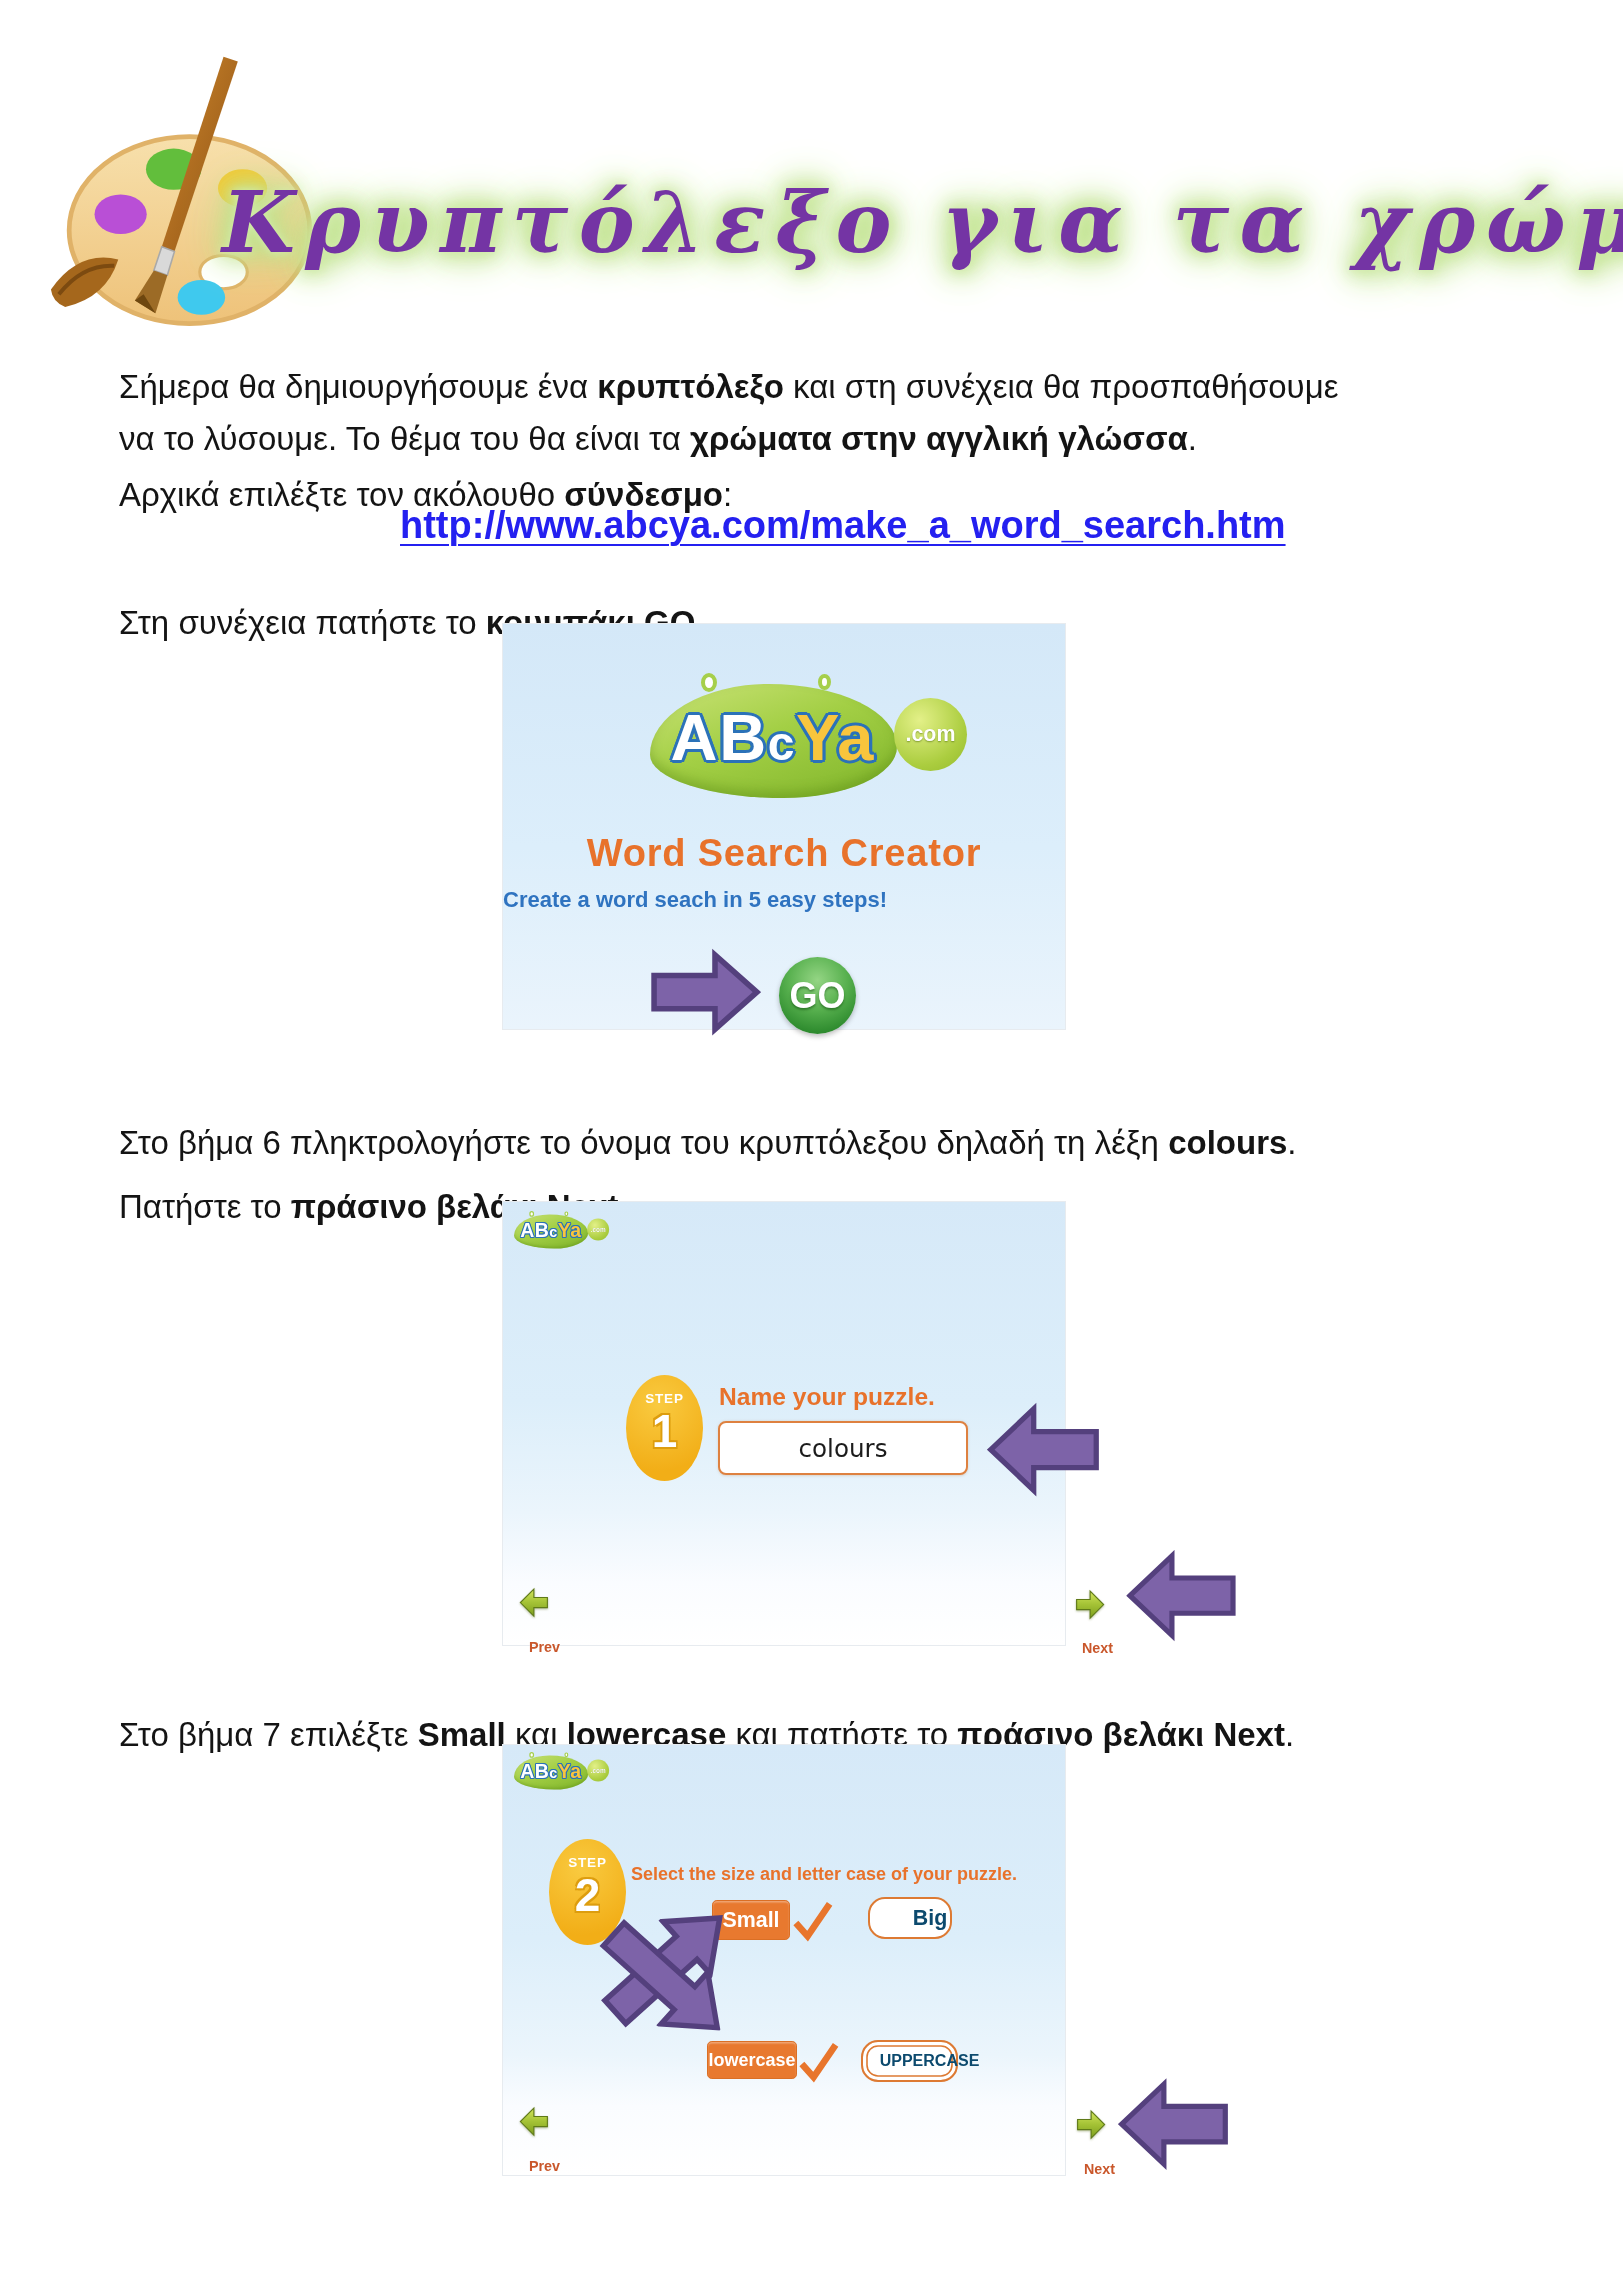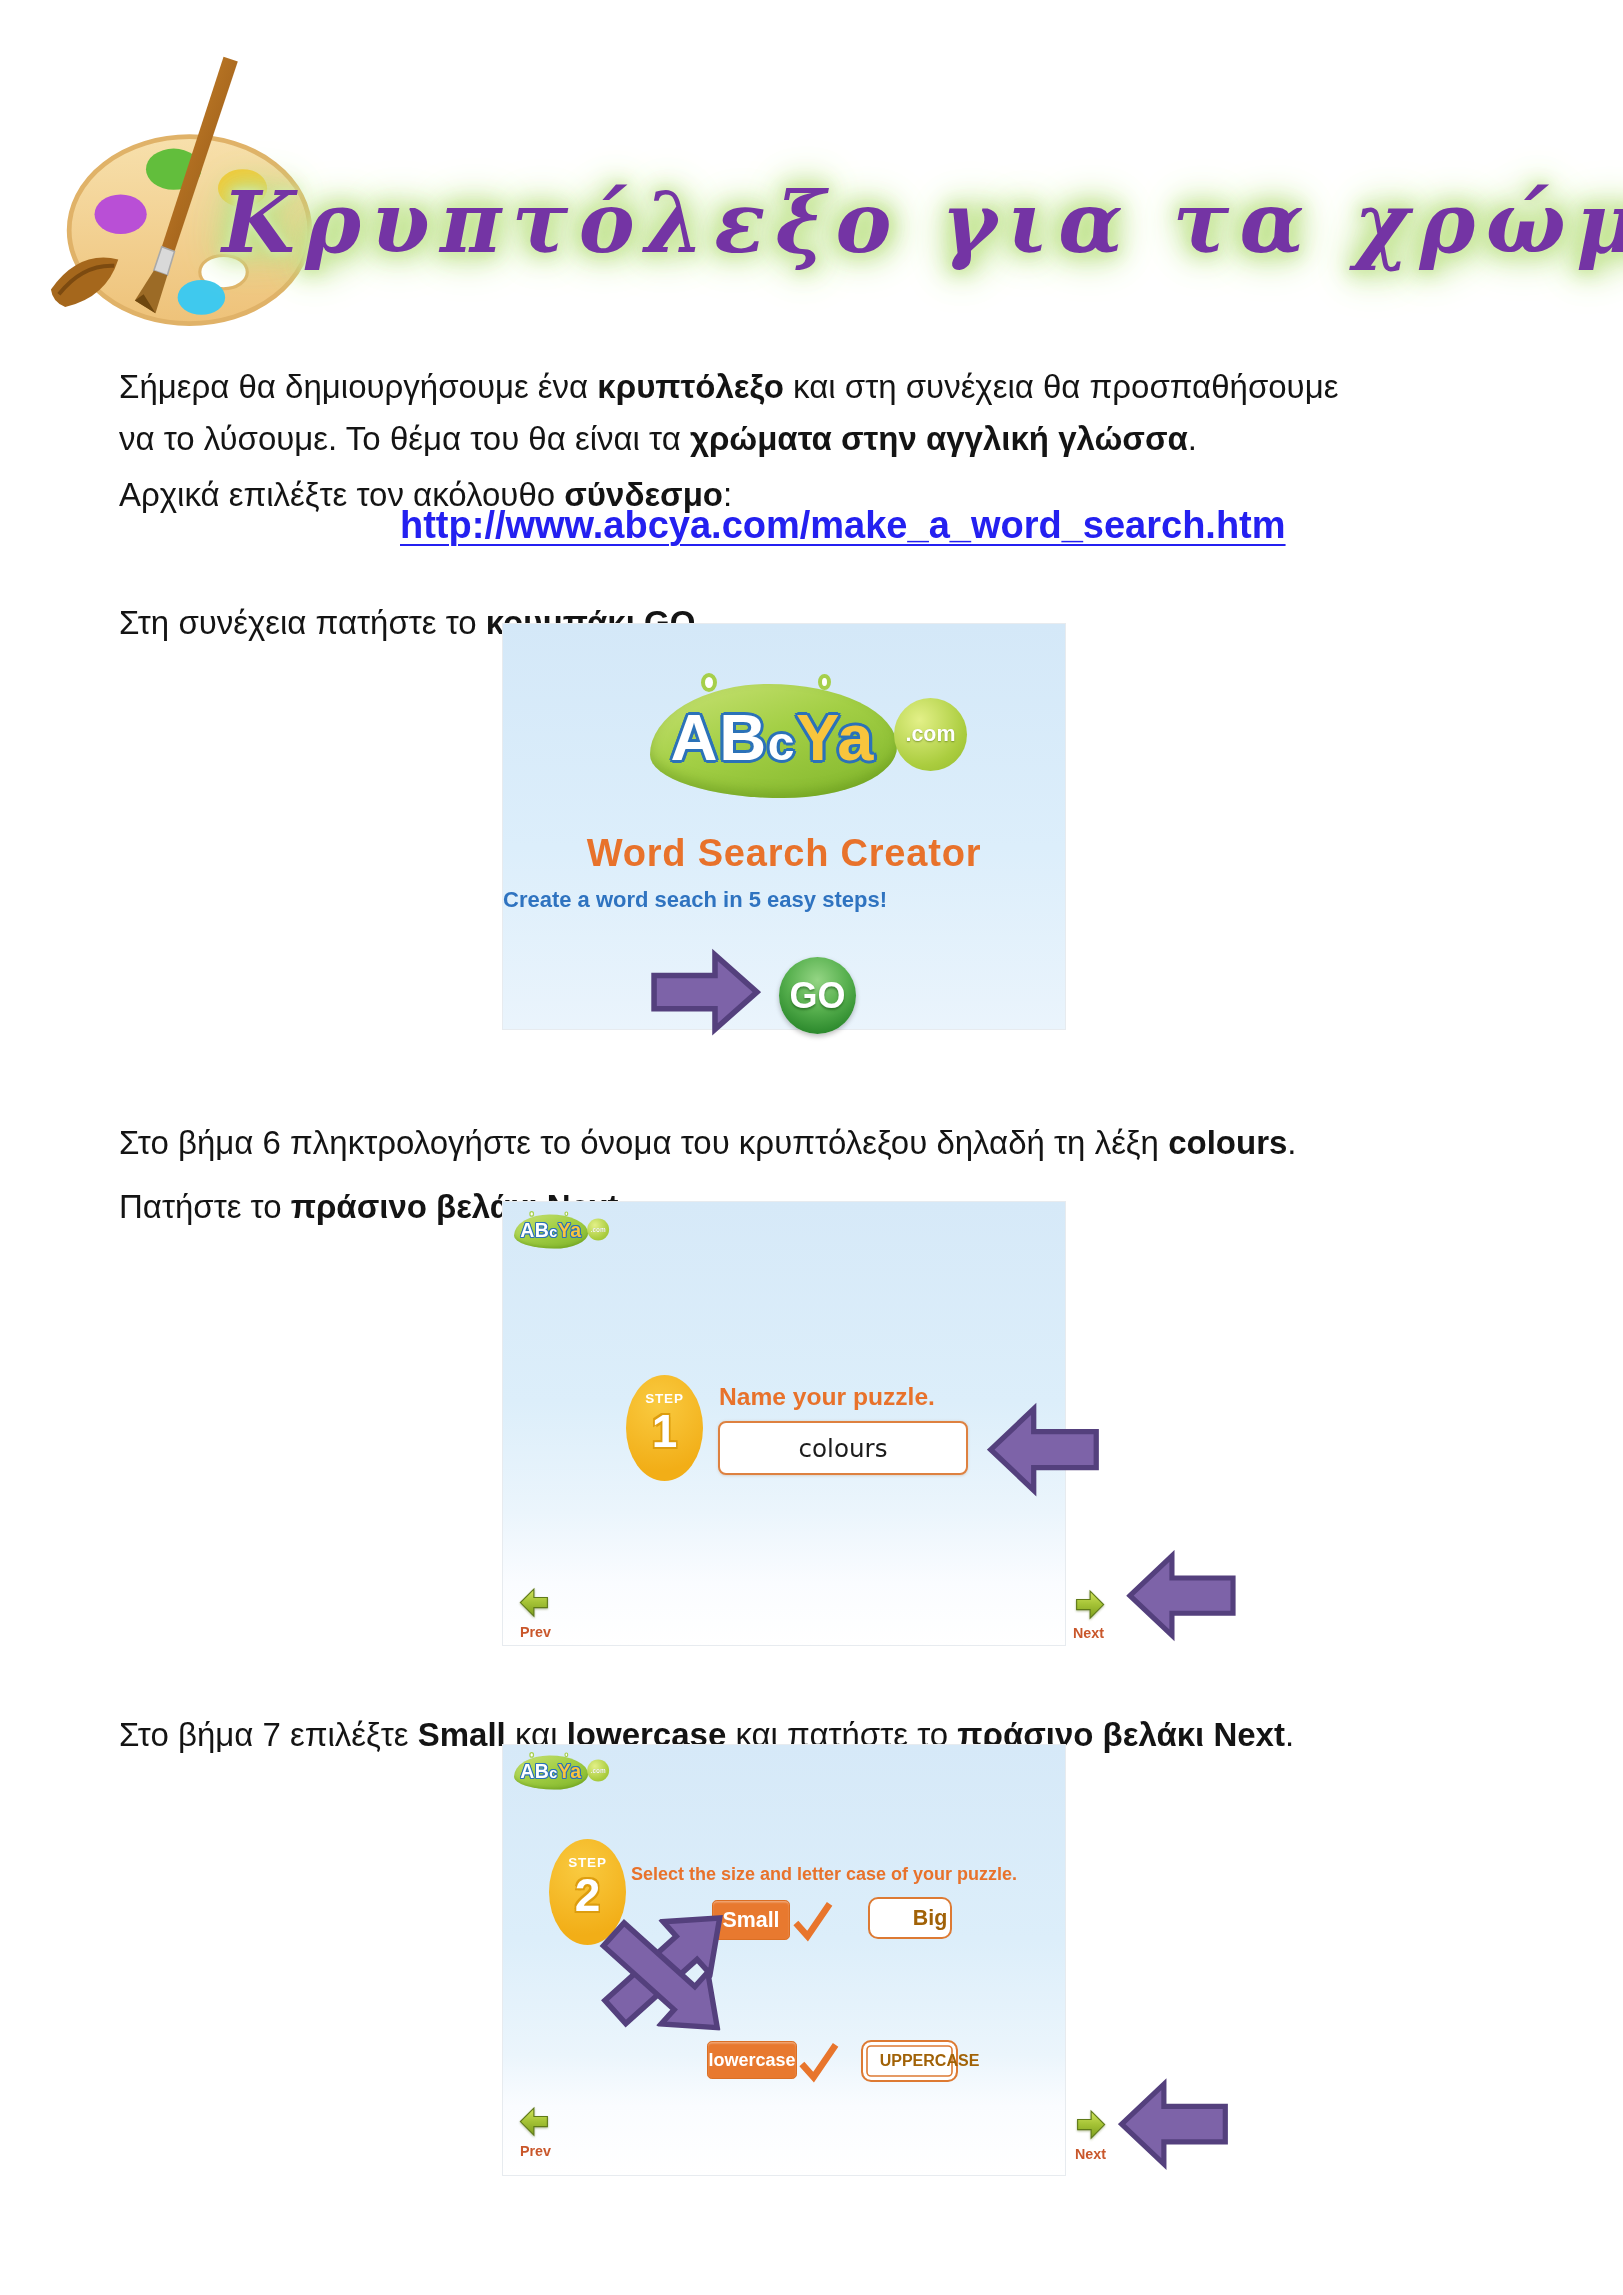--- a/index.html
+++ b/index.html
@@ -66,35 +66,35 @@
 
   
   .s2-step{left:123px;top:173px;}
   .s2-prompt{position:absolute;left:216px;top:181px;color:#e8722b;font-weight:700;font-size:24.6px;}
   .s2-input{position:absolute;left:215px;top:219px;width:250px;height:54px;background:#fff;
       border:2.4px solid #de8140;border-radius:8px;text-align:center;font-size:24.6px;color:#1c1c1c;
       font-family:"DejaVu Sans",sans-serif;outline:none;box-shadow:0 0.8px 2.4px rgba(180,120,60,.25);}
 
   
   .nav{position:absolute;width:36px;height:36px;filter:drop-shadow(0.8px 1.6px 0.8px rgba(90,110,30,.45));}
-  .nav-label{position:absolute;width:49px;text-align:center;color:#c9572b;font-weight:700;font-size:14.3px;
-      text-shadow:0 0 1.6px #fff;}
+  .nav-label{position:absolute;width:49px;text-align:right;color:#c9572b;font-weight:700;font-size:14.3px;
+      text-shadow:0 0 1.6px #fff;margin-top:15px;}
   .s2-prev{left:14.3px;top:382px;} .s2-prev-label{left:8px;top:422px;}
   .s2-next{left:568px;top:384px;} .s2-next-label{left:561px;top:423px;}
   .s3-prev{left:14.3px;top:358px;} .s3-prev-label{left:8px;top:398px;}
   .s3-next{left:569px;top:361px;} .s3-next-label{left:563px;top:401px;}
 
   
   .s3-step{left:46px;top:94px;}
   .s3-prompt{position:absolute;left:128px;top:119px;width:460px;color:#e8722b;font-weight:700;font-size:18px;}
   .opt-filled{position:absolute;background:#e8792f;color:#fff;font-weight:700;border:1.6px solid #da6f25;
       border-radius:4.8px;display:flex;align-items:center;justify-content:center;
       box-shadow:inset 0 1.6px 1.6px rgba(255,255,255,.35);}
-  .opt-outline{position:absolute;background:#fff;color:#a16207;font-weight:700;border:2.4px solid #dd7a33;
-      border-radius:10px;display:flex;align-items:center;justify-content:center;padding-left:40px;}
+  .opt-outline{position:absolute;background:#fff;color:#0c4a6e;font-weight:700;border:2.4px solid #dd7a33;
+      border-radius:17px;display:flex;align-items:center;justify-content:center;padding-left:40px;}
   .opt-small{left:209px;top:155px;width:78px;height:40px;font-size:21.4px;}
   .opt-big{left:365px;top:152px;width:84px;height:42px;font-size:21.4px;}
   .opt-lower{left:204px;top:296px;width:90px;height:38px;font-size:18px;}
   .opt-upper{left:358px;top:295px;width:97px;height:42px;font-size:16px;
       box-shadow:inset 0 0 0 3.2px #fff,inset 0 0 0 4.8px #dd7a33;}
   .check{position:absolute;width:44px;height:48px;}
   .check1{left:287px;top:151px;} .check2{left:293px;top:292px;}
 
   
   .pa{position:absolute;}

